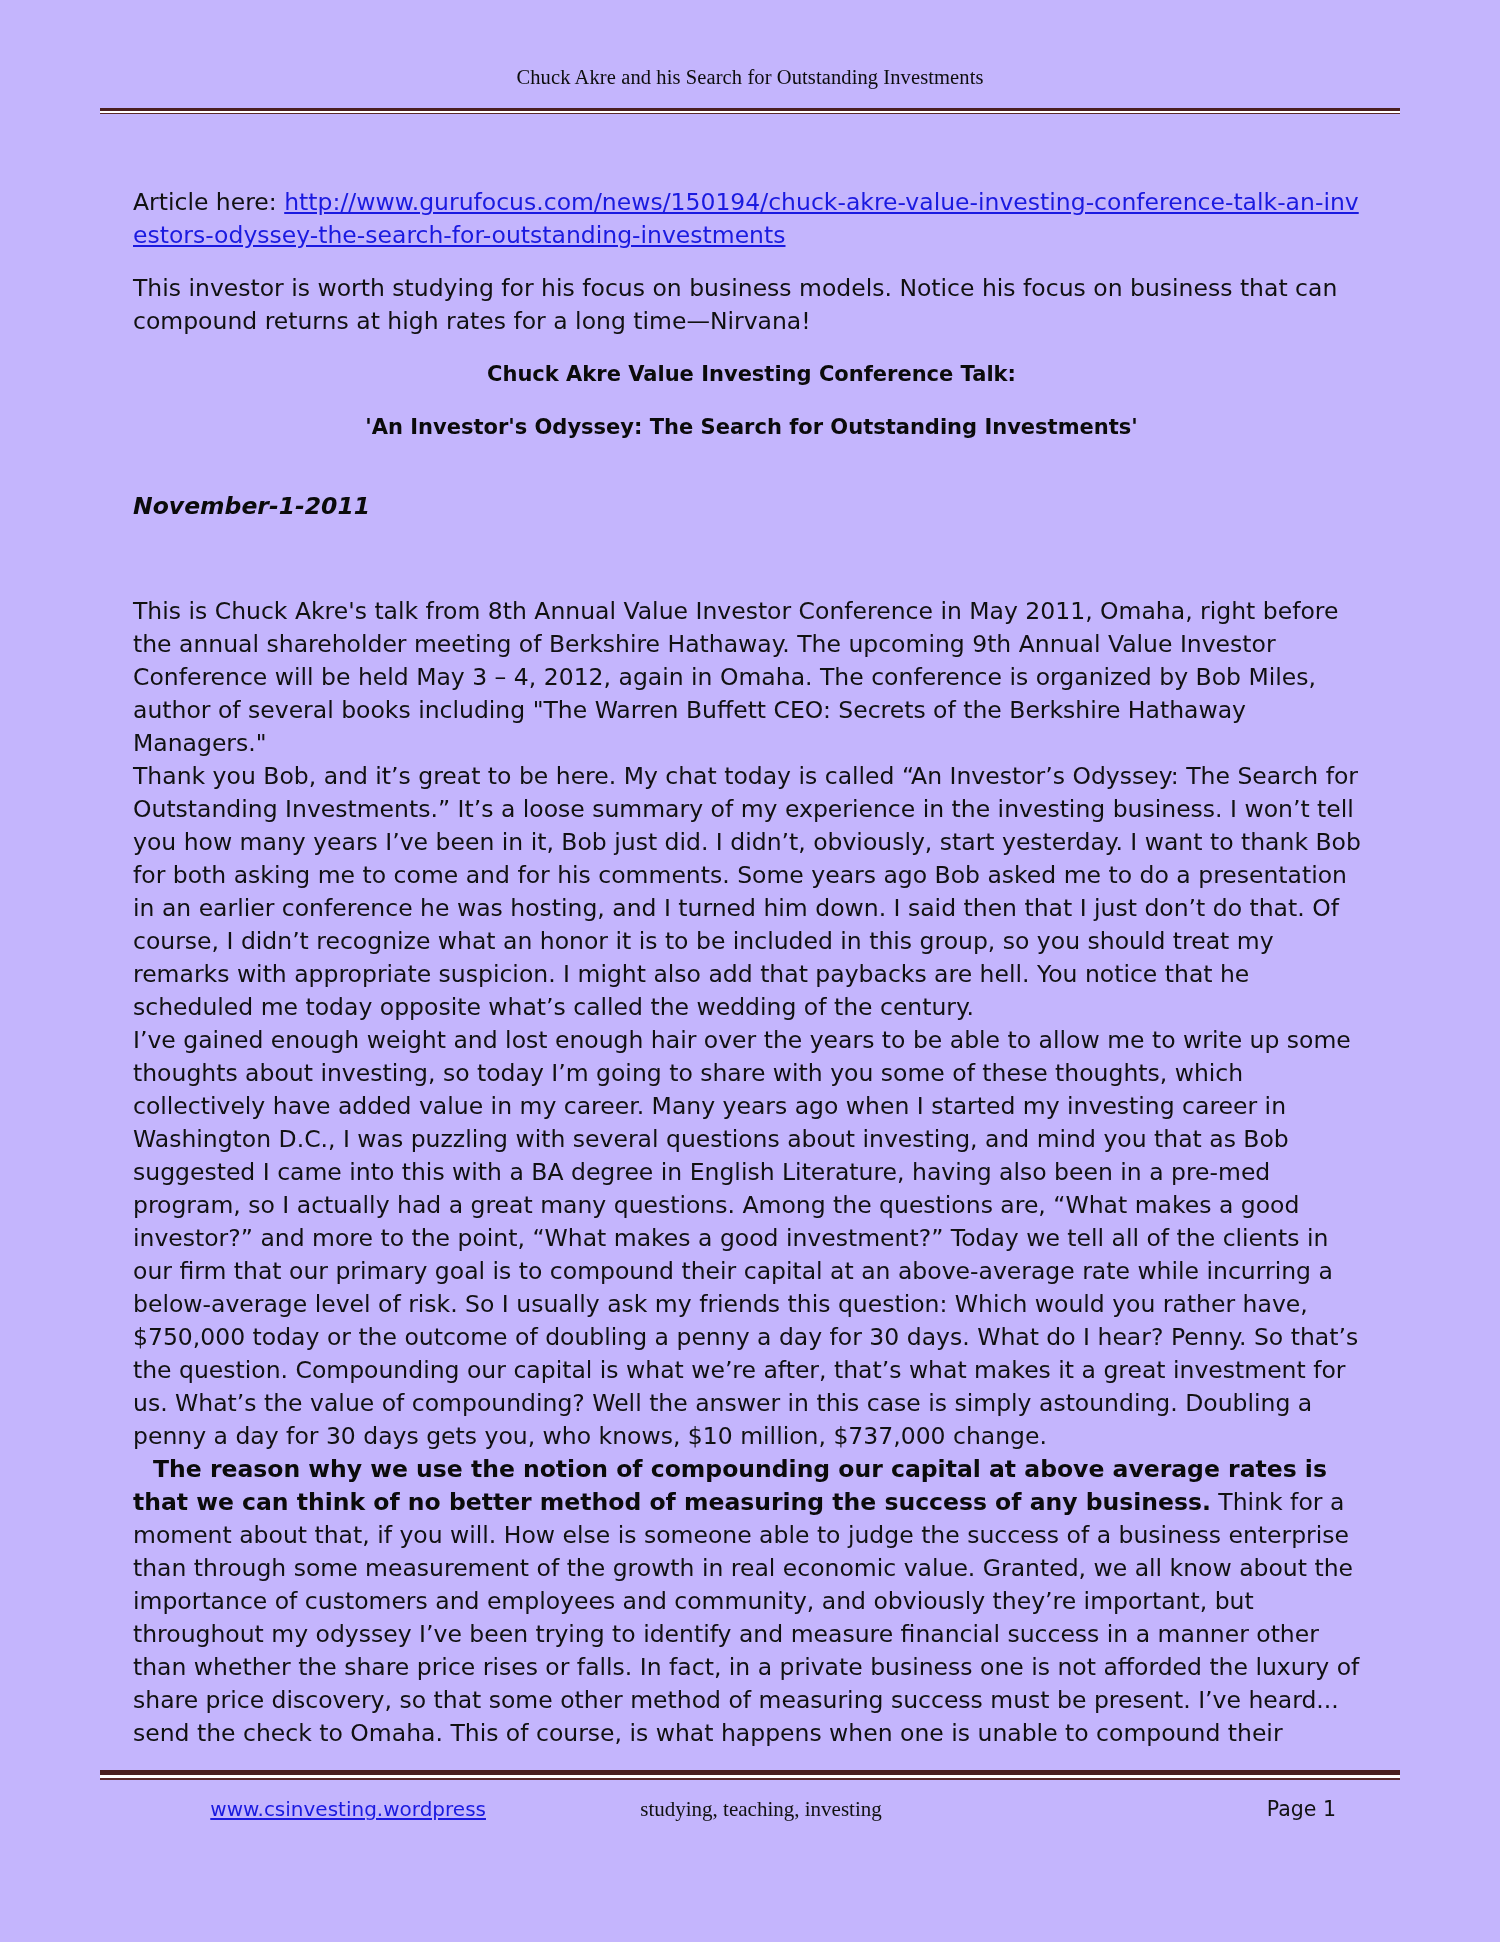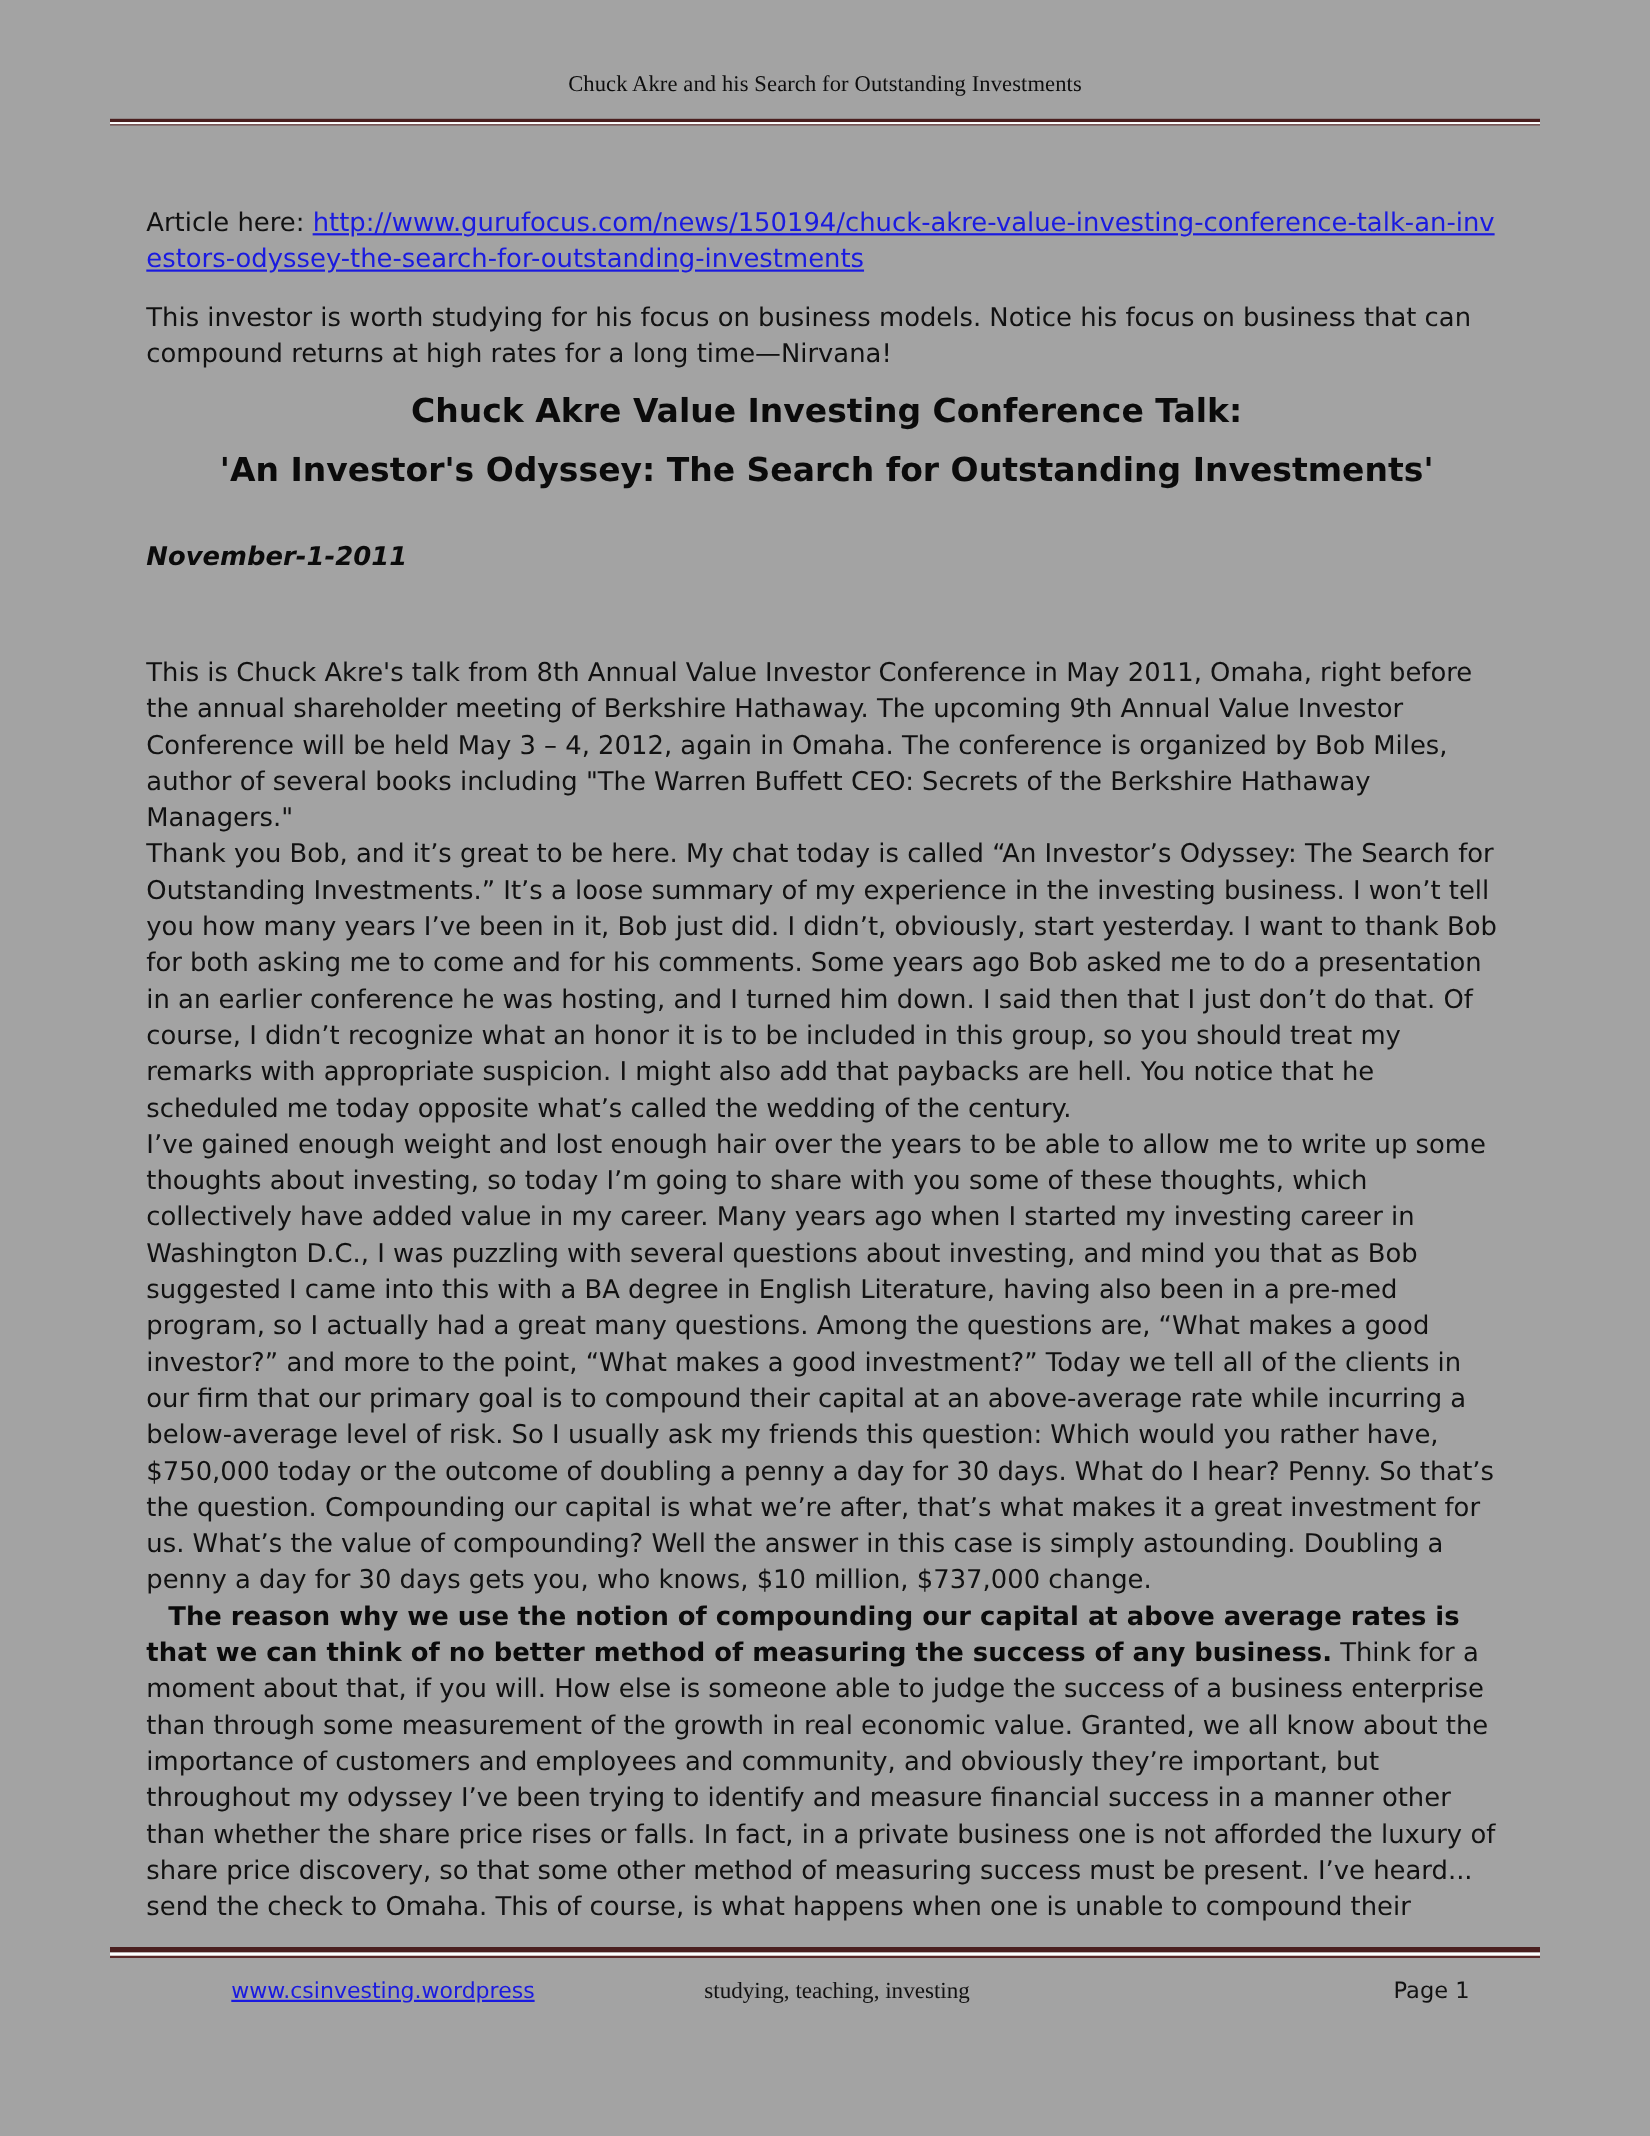--- a/index.html
+++ b/index.html
@@ -8,21 +8,21 @@
     background: #ffffff;
   }
   body {
     font-family: "DejaVu Sans", sans-serif;
     -webkit-font-smoothing: antialiased;
   }
   .page {
     position: relative;
     width: 1500px;
     height: 1942px;
-    background: #a3a3a3;
+    background: #c4b5fd;
     margin: 0 auto;
     overflow: hidden;
     box-sizing: border-box;
   }
 
   
   .header {
     position: absolute;
     left: 100px;
     right: 100px;
@@ -86,21 +86,21 @@
     word-break: break-all;
   }
 
   .spacer-sm { height: 20px; }
   .spacer-lg { height: 46px; }
   .spacer-xl { height: 72px; }
 
   .center-bold {
     font-family: "DejaVu Sans", sans-serif;
     font-weight: bold;
-    font-size: 30px;
+    font-size: 21px;
     line-height: 33px;
     color: #0b0b0b;
     text-align: center;
   }
 
   .date-bold {
     font-family: "DejaVu Sans", sans-serif;
     font-weight: bold;
     font-size: 23.5px;
     line-height: 33px;

